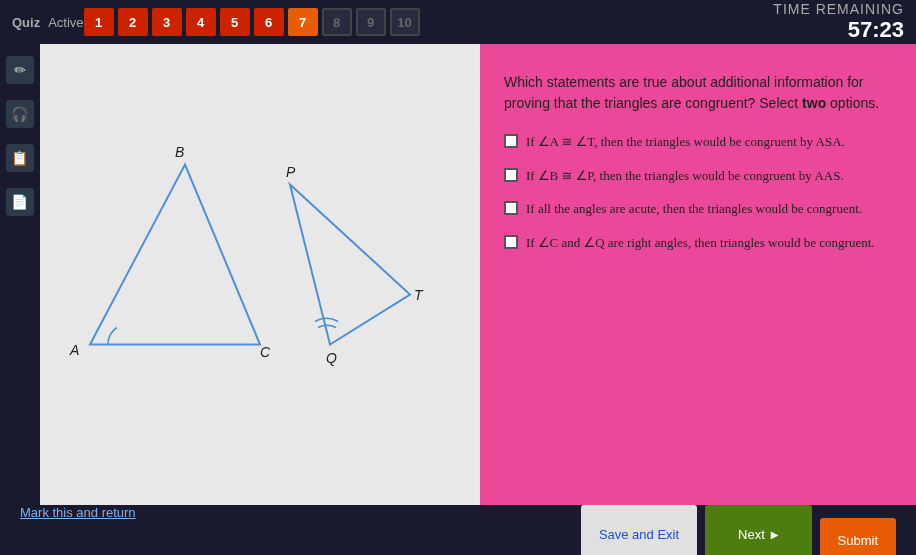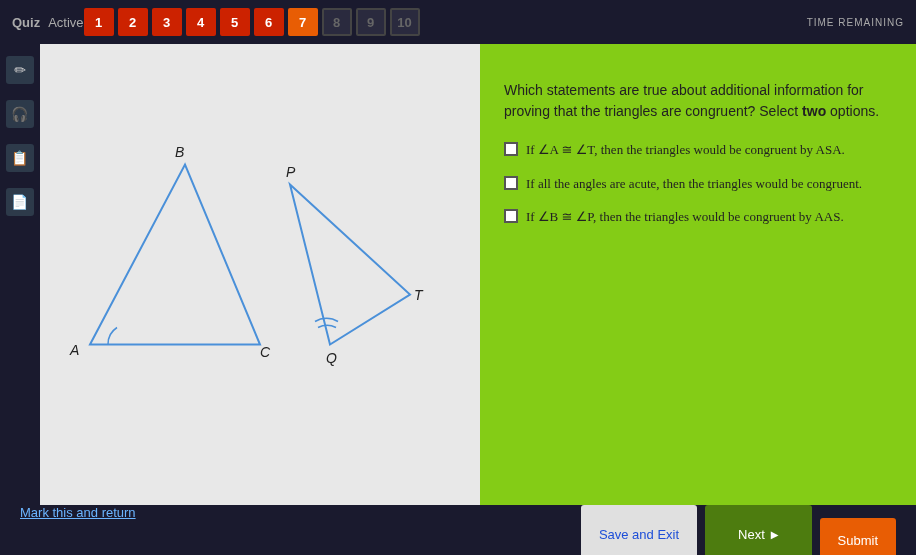--- a/index.html
+++ b/index.html
@@ -62,21 +62,21 @@
     .q-btn.dim {
       background: #2a2a3e;
       border-color: #444;
       color: #666;
     }
     .time-remaining {
       text-align: right;
       color: white;
     }
     .time-label {
-      font-size: 10px;
+      font-size: 14px;
       color: #aaa;
       text-transform: uppercase;
       letter-spacing: 1px;
     }
     .time-value {
       font-size: 22px;
       font-weight: bold;
       color: white;
     }
 
@@ -120,22 +120,22 @@
 
     
     .triangle-area {
       width: 100%;
       height: 100%;
     }
 
     
     .right-panel {
       flex: 1;
-      background: #84cc16;
-      padding: 36px 24px;
+      background: #ec4899;
+      padding: 28px 24px;
       overflow-y: auto;
     }
 
     .question-text {
       font-size: 14px;
       color: #222;
       line-height: 1.5;
       margin-bottom: 18px;
     }
     .question-text strong {
@@ -240,20 +240,21 @@
       <div class="q-btn answered">4</div>
       <div class="q-btn answered">5</div>
       <div class="q-btn answered">6</div>
       <div class="q-btn active-q">7</div>
       <div class="q-btn dim">8</div>
       <div class="q-btn dim">9</div>
       <div class="q-btn dim">10</div>
     </div>
   <div class="time-remaining">
     <div class="time-label">TIME REMAINING</div>
+    <div class="time-value">57:23</div>
   </div>
 </div>
 
 <div class="main-content">
 
   <div class="sidebar">
     <div class="sidebar-icon">✏</div>
     <div class="sidebar-icon">🎧</div>
     <div class="sidebar-icon">📋</div>
     <div class="sidebar-icon">📄</div>
@@ -287,28 +288,32 @@
     </p>
     <div class="option-list">
 
       <div class="option-item">
         <div class="option-checkbox"></div>
         <span class="option-text">If ∠A ≅ ∠T, then the triangles would be congruent by ASA.</span>
       </div>
 
       <div class="option-item">
         <div class="option-checkbox"></div>
+        <span class="option-text">If ∠B ≅ ∠P, then the triangles would be congruent by AAS.</span>
+      </div>
+
+      <div class="option-item">
+        <div class="option-checkbox"></div>
         <span class="option-text">If all the angles are acute, then the triangles would be congruent.</span>
       </div>
 
       <div class="option-item">
         <div class="option-checkbox"></div>
-        <span class="option-text">If ∠B ≅ ∠P, then the triangles would be congruent by AAS.</span>
+        <span class="option-text">If ∠C and ∠Q are right angles, then triangles would be congruent.</span>
       </div>
-
 
 
     </div>
   </div>
 </div>
 
 <div class="bottom-bar">
   <a class="mark-link">Mark this and return</a>
   <div class="bottom-buttons">
     <button class="btn-save">Save and Exit</button>

